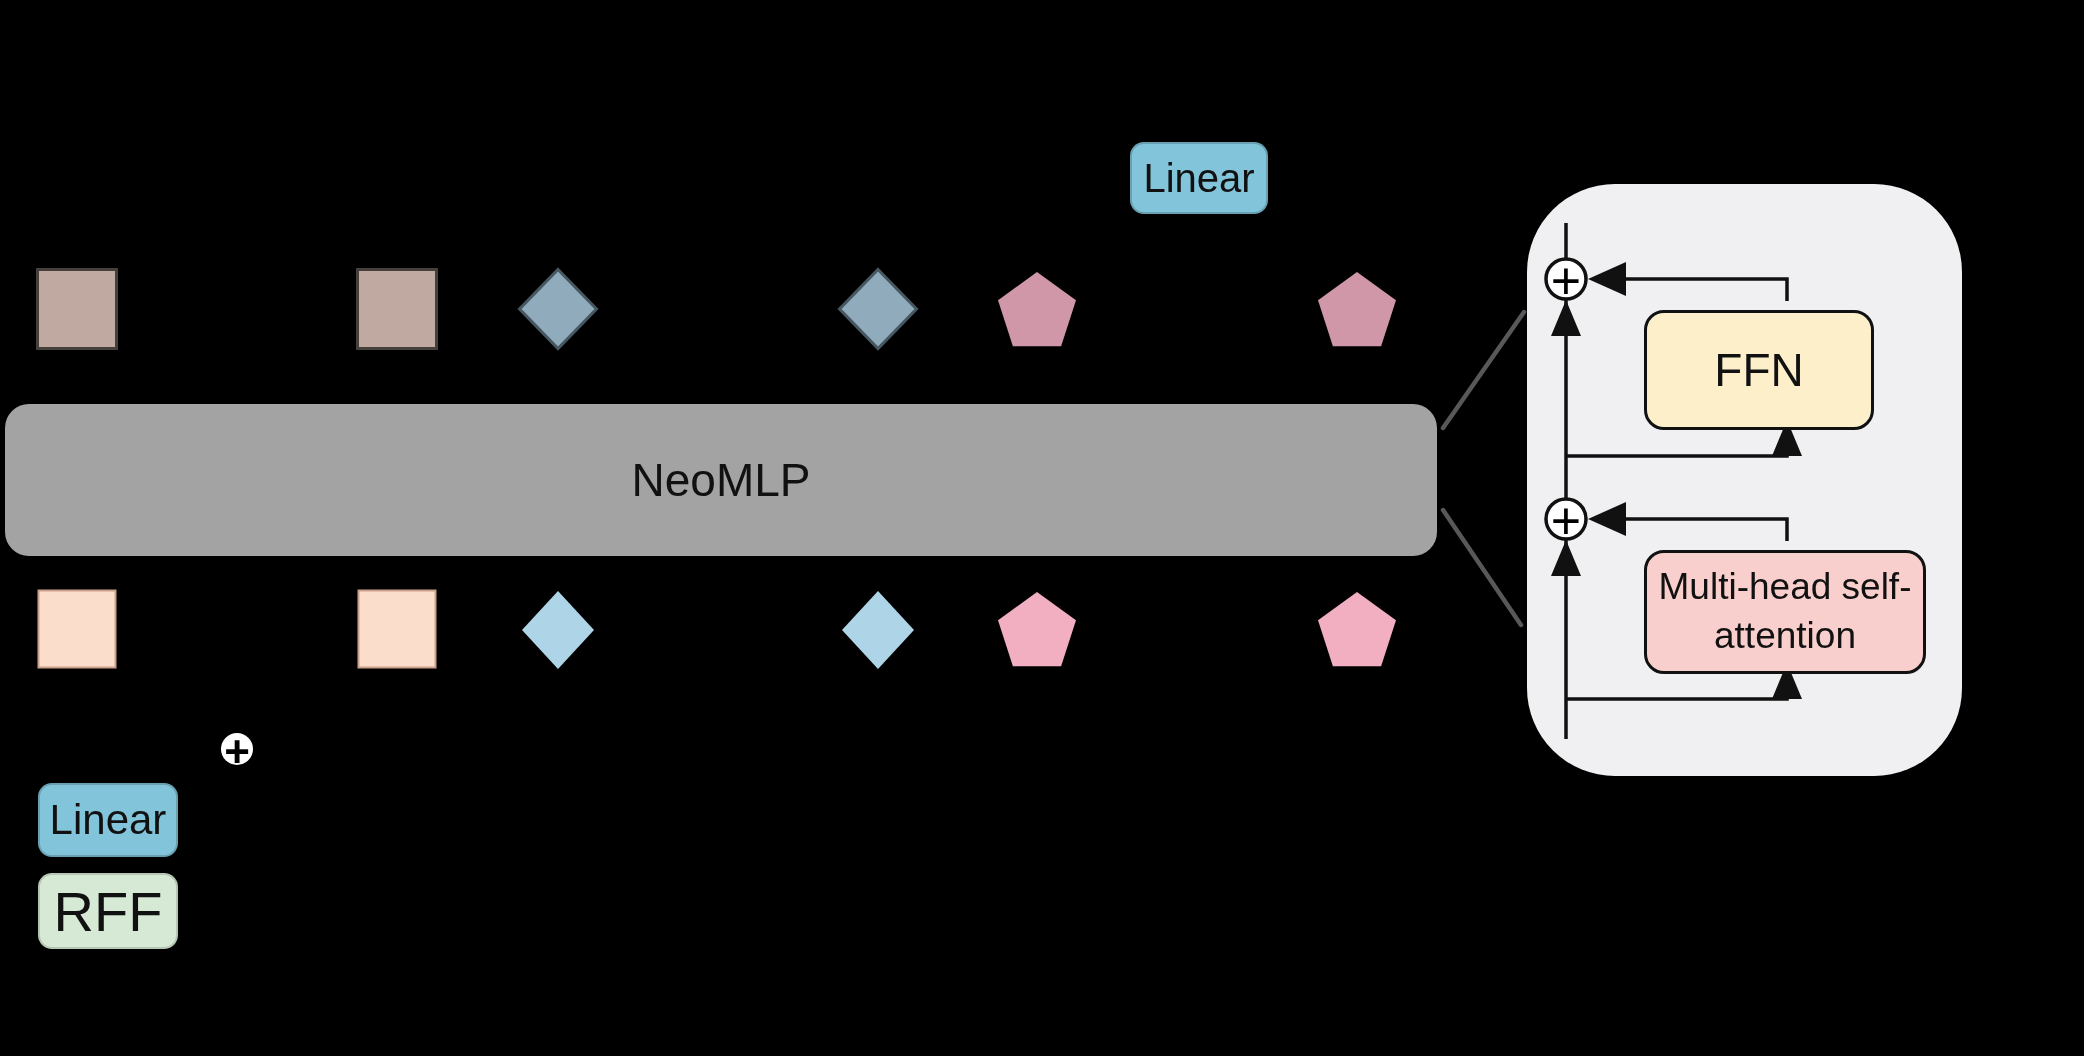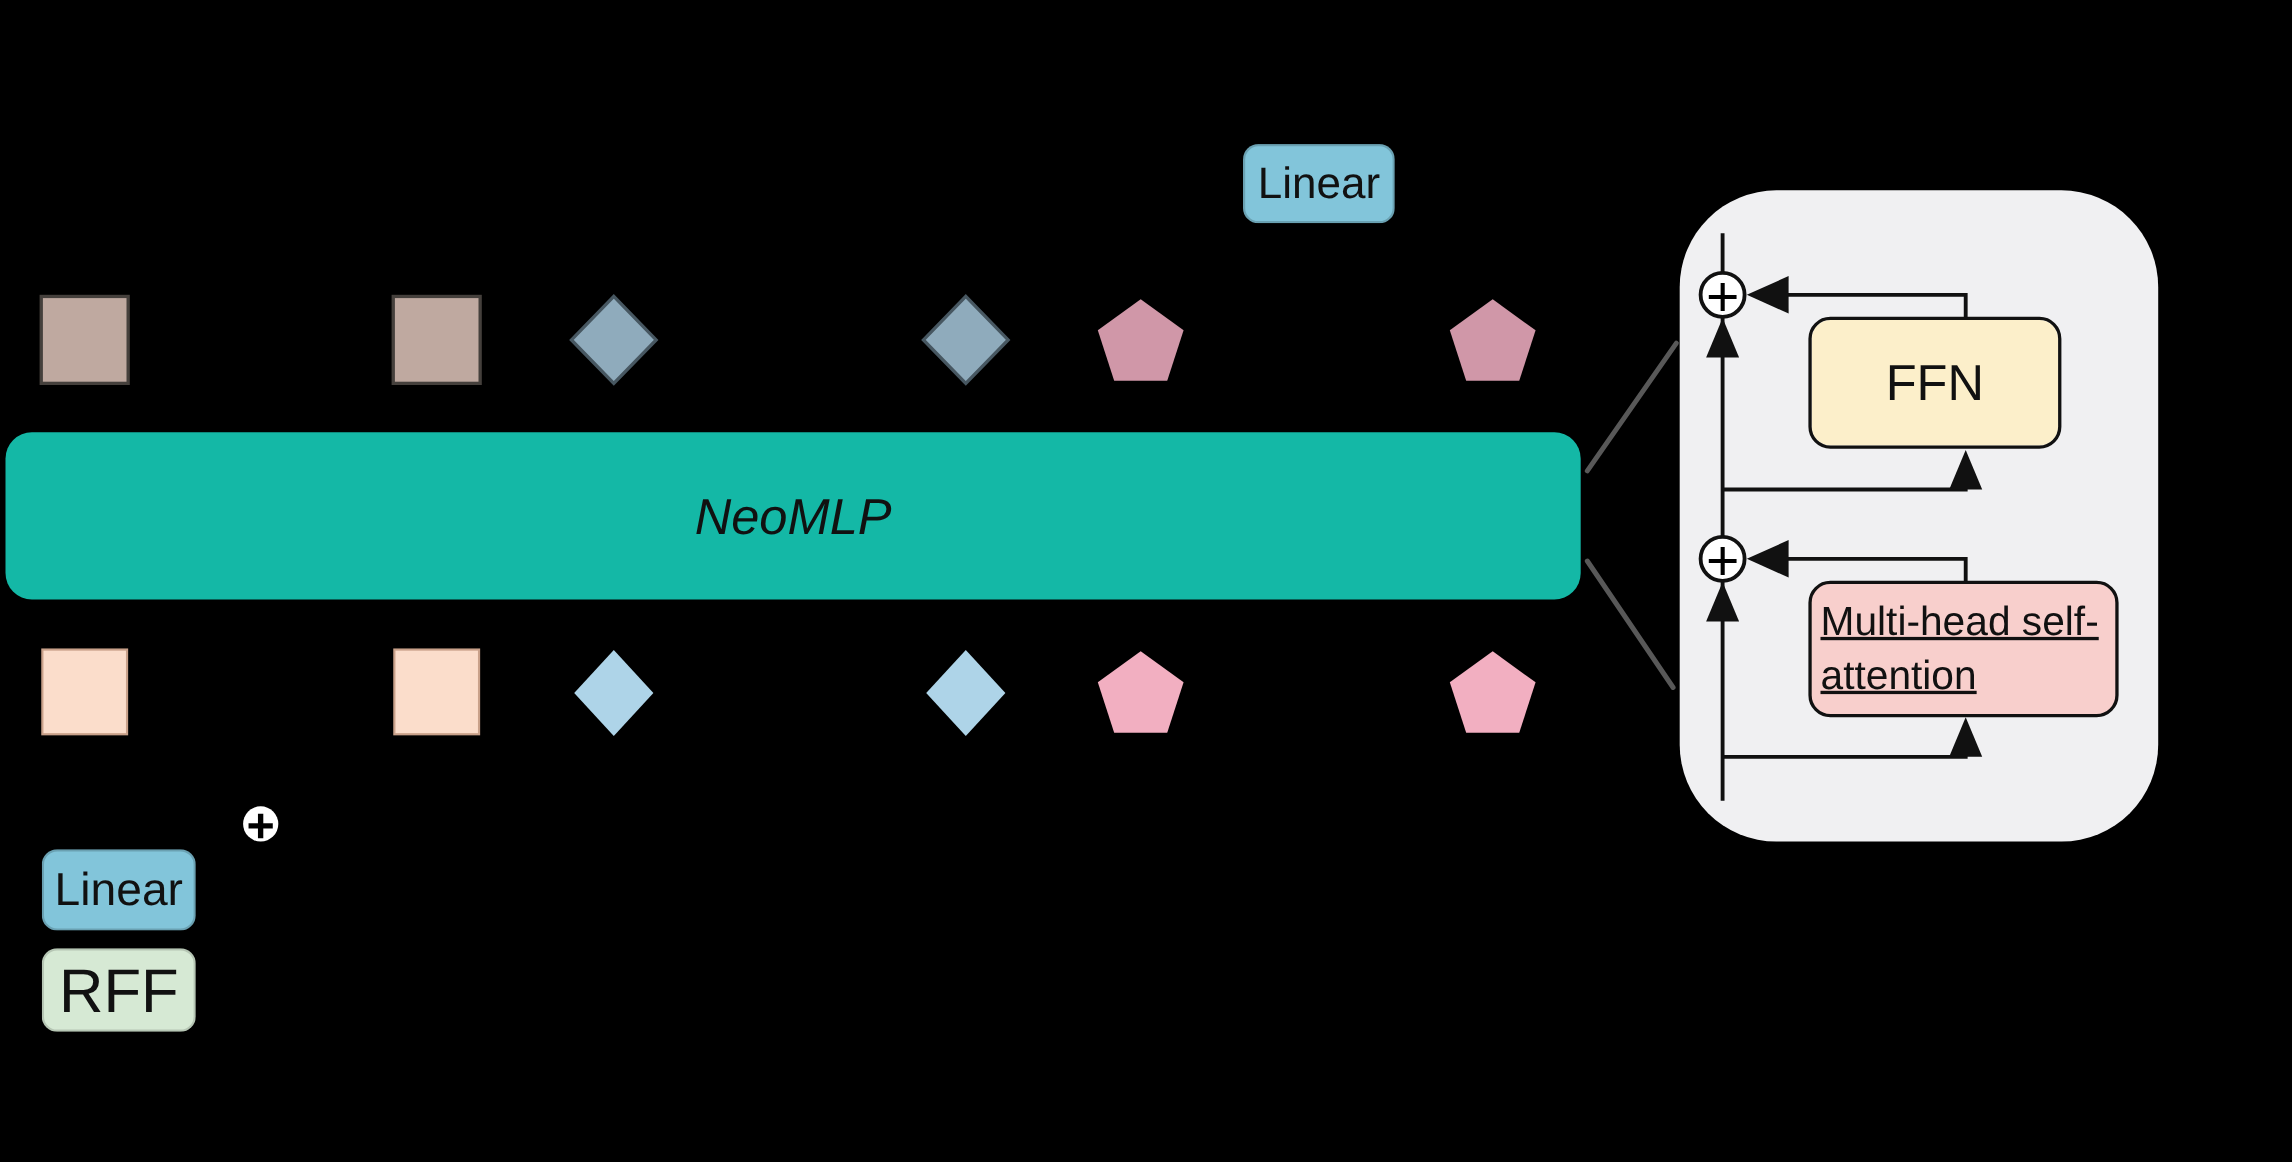--- a/index.html
+++ b/index.html
@@ -1,19 +1,19 @@
 <!DOCTYPE html>
 <html><head>
 <meta charset="utf-8">
 <style>
   html,body{margin:0;padding:0;background:#000;}
   .stage{position:relative;width:2084px;height:1056px;overflow:hidden;
          font-family:"Liberation Sans",sans-serif;color:#111;}
   .abs{position:absolute;display:flex;align-items:center;justify-content:center;
-       box-sizing:border-box;}
+       box-sizing:border-box;text-align:center;margin-top:11px;}
   .neomlp{left:5px;top:393px;width:1432px;height:152px;border-radius:24px;font-size:46px;}
   .top-linear{left:1130px;top:131px;width:138px;height:72px;border-radius:14px;
               font-size:40px;border:2px solid rgba(0,0,0,.18);}
   .bottom-linear{left:38px;top:772px;width:140px;height:74px;border-radius:14px;
               font-size:42px;border:2px solid rgba(0,0,0,.18);}
   .rff{left:38px;top:862px;width:140px;height:76px;border-radius:14px;
        font-size:56px;border:2px solid rgba(0,0,0,.15);}
   .panel{left:1527px;top:173px;width:435px;height:592px;border-radius:88px;}
   .panel-inner{position:absolute;left:0;top:0;width:435px;height:592px;}
   .ffn{left:117px;top:115px;width:230px;height:120px;border:3px solid #111;
@@ -42,21 +42,21 @@
       <polygon points="1037,272 1075.991,300.331 1061.108,346.169 1012.892,346.169 998.009,300.331" fill="#d097a8"></polygon>
       <polygon points="1357,272 1395.991,300.331 1381.108,346.169 1332.892,346.169 1318.009,300.331" fill="#d097a8"></polygon>
       <rect x="38.5" y="590.5" width="77" height="77" fill="#fbddcb" stroke="#c9a18a" stroke-width="2"></rect>
       <rect x="358.5" y="590.5" width="77" height="77" fill="#fbddcb" stroke="#c9a18a" stroke-width="2"></rect>
       <polygon points="558,591 594,630 558,669 522,630" fill="#aed4e8"></polygon>
       <polygon points="878,591 914,630 878,669 842,630" fill="#aed4e8"></polygon>
       <polygon points="1037,592 1075.991,620.331 1061.108,666.169 1012.892,666.169 998.009,620.331" fill="#f2afc1"></polygon>
       <polygon points="1357,592 1395.991,620.331 1381.108,666.169 1332.892,666.169 1318.009,620.331" fill="#f2afc1"></polygon>
     </svg>
 
-  <div class="abs neomlp" style="background-color: #14b8a6; font-style: italic;">
+  <div class="abs neomlp" style="background-color: #a3a3a3;">
     <span class="lbl">NeoMLP</span>
   </div>
 
   <div class="abs top-linear" style="background-color: rgb(130, 197, 218);">
     <span class="lbl">Linear</span>
   </div>
 
   <div class="abs bottom-linear" style="background-color: rgb(130, 197, 218);">
     <span class="lbl">Linear</span>
   </div>
@@ -90,19 +90,19 @@
           <text x="39" y="97" text-anchor="middle" dominant-baseline="central" font-size="52" fill="#000">+</text>
         </g>
         <g>
           <circle cx="39" cy="335" r="20" fill="#fff" stroke="#111" stroke-width="3.5"></circle>
           <text x="39" y="337" text-anchor="middle" dominant-baseline="central" font-size="52" fill="#000">+</text>
         </g>
       </svg>
       <div class="abs ffn" style="background-color: rgb(252, 239, 202);">
         <span class="lbl">FFN</span>
       </div>
-      <div class="abs mhsa" style="background-color: rgb(248, 207, 204); text-decoration: underline;">
+      <div class="abs mhsa" style="background-color: rgb(248, 207, 204);">
         <span class="lbl">Multi-head self-attention</span>
       </div>
     </div>
   </div>
 
 </div>
 
 </body></html>

